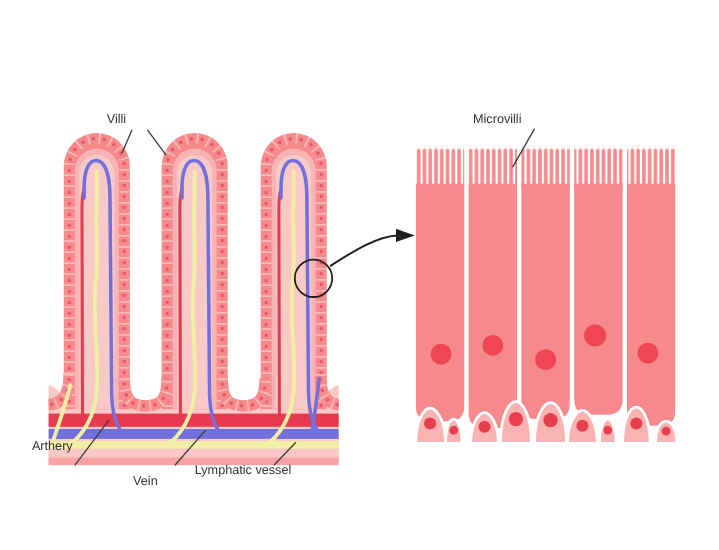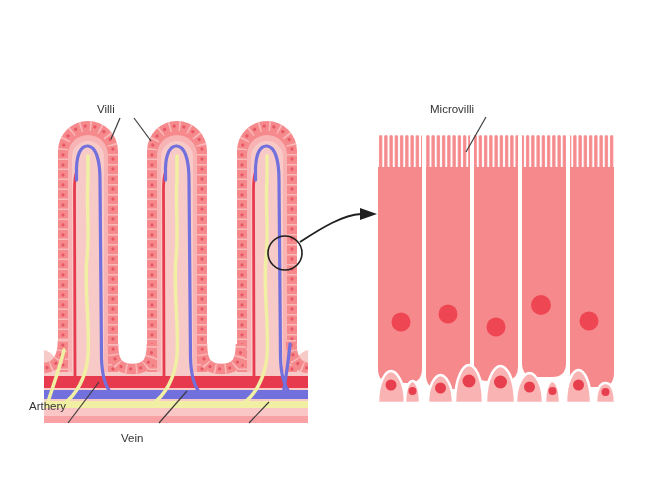--- a/index.html
+++ b/index.html
@@ -154,14 +154,15 @@
     <line class="leader" x1="249" y1="423" x2="269" y2="402"></line>
     <circle class="magnifier" cx="285" cy="253" r="17"></circle>
     <path class="arrow" d="M300,242 C323,227 343,215 361,214"></path>
     <polygon class="arrow-head" points="360,208 377,214 360,220"></polygon>
   </svg>
 
   <div class="abs lbl" style="left:97px;top:103px;width:60px;">Villi</div>
   <div class="abs lbl" style="left:430px;top:103px;width:80px;">Microvilli</div>
   <div class="abs lbl" style="left:29px;top:400px;width:80px;">Arthery</div>
   <div class="abs lbl" style="left:121px;top:422px;width:80px;margin-top:10px;">Vein</div>
+  <div class="abs lbl" style="left:177px;top:422px;width:160px;">Lymphatic vessel</div>
 
 </div>
 
 </body></html>

